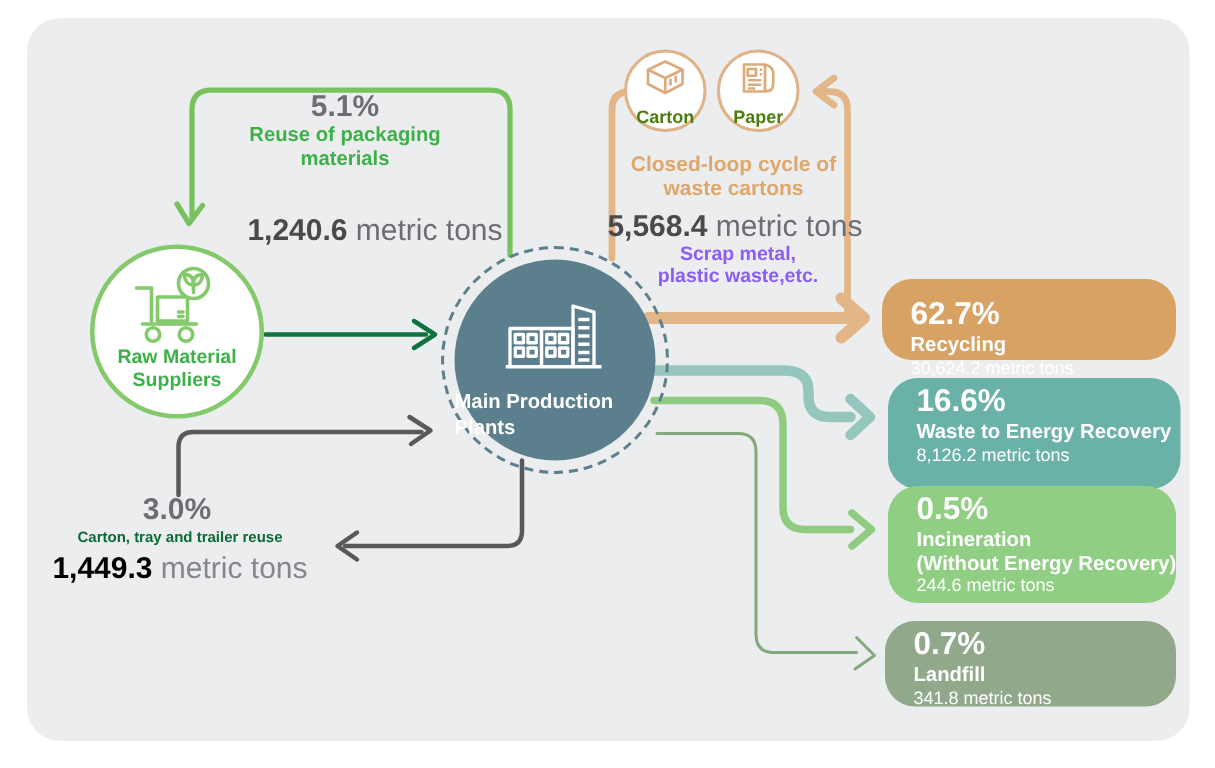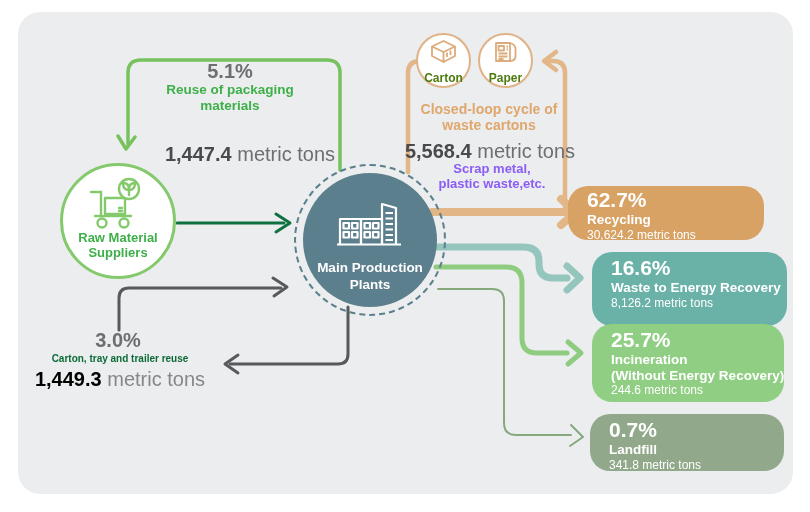--- a/index.html
+++ b/index.html
@@ -14,41 +14,41 @@
   #plants-ring{left:294px;top:164px;width:152px;height:152px;border:2px dashed #5c7f8d}
   #plants-circle{left:303px;top:173px;width:134px;height:134px;background:#5c7f8d}
   #carton-circle{left:416px;top:33px;width:55px;height:55px;background:#fff;border:2.5px solid #e0b287}
   #paper-circle{left:478px;top:33px;width:55px;height:55px;background:#fff;border:2.5px solid #e0b287}
 
   .node-icon{position:absolute}
   .material-label{position:absolute;left:0;right:0;bottom:1px;text-align:center;
                   font-weight:bold;font-size:12px;color:#4d7c0f}
   .raw-label{position:absolute;left:0;right:0;bottom:16px;text-align:center;
              font-weight:bold;font-size:13px;line-height:15px;color:#3eb049}
-  .plants-label{position:absolute;left:0;right:0;top:86px;text-align:center;
+  .plants-label{position:absolute;left:0;right:0;top:86px;
                 font-weight:bold;font-size:13.5px;line-height:17px;color:#fff}
 
   .tblock{position:absolute;text-align:center}
   .big-pct{font-size:20px;font-weight:bold;color:#6d6e71;line-height:22px}
   .green-lines{font-size:13.5px;font-weight:bold;color:#3eb049;line-height:16px}
   .tan-lines{font-size:14px;font-weight:bold;color:#dfa76c;line-height:16px}
   .tan-note{font-size:13px;font-weight:bold;color:#8b5cf6;line-height:15px}
   .dkgreen-line{font-size:10px;font-weight:bold;color:#0b6b36;line-height:16px;white-space:nowrap}
   .tons{font-size:20px;line-height:22px;white-space:nowrap}
   .tons .num{font-weight:bold;color:#4a4a4c}
   .tons .unit{color:#6d6e71}
   .tons.lighter .num{color:#000000}
   .tons.lighter .unit{color:#85878a}
 
   .out-box{position:absolute;border-radius:20px;color:#fff;box-sizing:border-box;
            padding:4px 8px 0 19px}
   .out-pct{font-size:21px;font-weight:bold;line-height:24px}
   .out-label{font-size:13.5px;font-weight:bold;line-height:15.5px;white-space:nowrap}
   .out-tons{font-size:12px;line-height:15px;white-space:nowrap}
-  #box-recycling{left:568px;top:186px;width:196px;height:54px;padding-top:2px}
+  #box-recycling{left:588px;top:186px;width:196px;height:54px;padding-top:12px}
   #box-energy{left:592px;top:252px;width:195px;height:74px}
   #box-incineration{left:592px;top:324px;width:192px;height:78px}
   #box-landfill{left:590px;top:414px;width:194px;height:57px}
 </style>
 </head>
 <body>
 
 <div class="stage">
   <div class="panel" style="background-color: rgb(235, 237, 238);"></div>
 
@@ -168,21 +168,21 @@
   </div>
 
   <div class="tblock" style="left:130px;top:60px;width:200px">
     <div class="big-pct">5.1%</div>
     <div class="green-lines">
       <div>Reuse of packaging</div>
       <div>materials</div>
     </div>
   </div>
   <div class="tblock tons" style="left:120px;top:143px;width:260px">
-    <span class="num">1,447.4</span>
+    <span class="num">1,240.6</span>
     <span class="unit">metric tons</span>
   </div>
 
   <div class="tblock tan-lines" style="left:399px;top:101px;width:180px">
     <div>Closed-loop cycle of</div>
     <div>waste cartons</div>
   </div>
   <div class="tblock tons" style="left:400px;top:140px;width:180px">
     <span class="num">5,568.4</span>
     <span class="unit">metric tons</span>
@@ -211,21 +211,21 @@
   <div class="out-box" id="box-energy" style="background-color: rgb(106, 177, 168);">
     <div class="out-pct">16.6%</div>
     <div class="out-label">
       <div>Waste to Energy Recovery</div>
         <div></div>
     </div>
     <div class="out-tons">8,126.2 metric tons</div>
   </div>
 
   <div class="out-box" id="box-incineration" style="background-color: rgb(144, 206, 131);">
-    <div class="out-pct">25.7%</div>
+    <div class="out-pct">0.5%</div>
     <div class="out-label">
       <div>Incineration</div>
         <div>(Without Energy Recovery)</div>
     </div>
     <div class="out-tons">244.6 metric tons</div>
   </div>
 
   <div class="out-box" id="box-landfill" style="background-color: rgb(145, 169, 138);">
     <div class="out-pct">0.7%</div>
     <div class="out-label">

